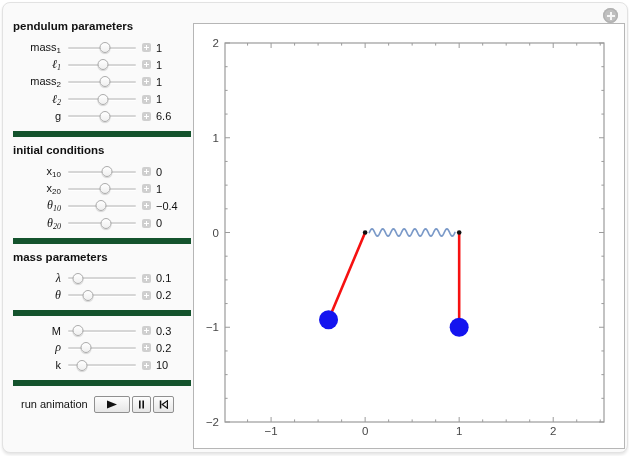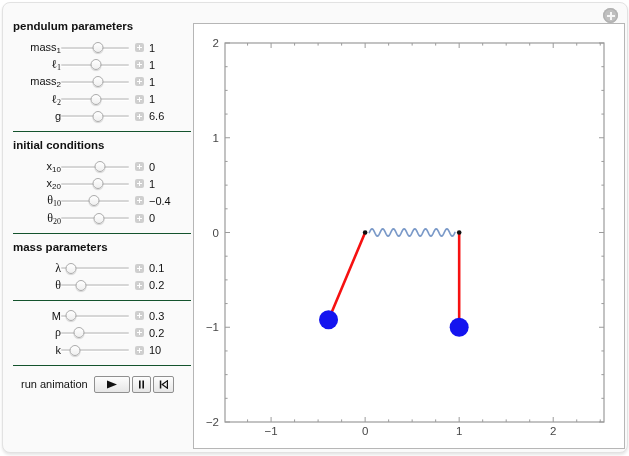--- a/index.html
+++ b/index.html
@@ -3,27 +3,27 @@
 <meta charset="utf-8">
 <style>
   html,body{margin:0;padding:0;background:#ffffff;width:629px;height:456px;
     font-family:"Liberation Sans", sans-serif; -webkit-font-smoothing:antialiased;}
   .stage{position:relative;width:629px;height:456px;overflow:hidden;}
   .manipulate{position:absolute;left:2px;top:2px;width:624px;height:449px;
     background:#fafafa;border:1px solid #e2e2e2;border-radius:8px;
     box-shadow:0 2px 3px rgba(0,0,0,0.10);}
   
   .controls{position:absolute;left:10px;top:16px;width:178px;}
-  .section{padding:0 0 6px 0;border-bottom:1px solid #14532d;}
+  .section{padding:0 0 6px 0;border-bottom:6px solid #14532d;}
   .section + .section{padding-top:6px;}
   .section-title{font-size:11.5px;font-weight:bold;color:#111;height:14px;line-height:14px;margin-bottom:6px;}
   .slider-row{display:flex;align-items:center;height:17.2px;}
-  .slider-label{flex:0 0 48px;text-align:right;font-size:11px;color:#111;white-space:nowrap;}
+  .slider-label{flex:0 0 48px;text-align:right;font-size:11px;color:#111;margin-right:7px;white-space:nowrap;}
   .slider-label sub{font-size:8px;vertical-align:-2px;}
-  .slider-label.greek{font-family:"Liberation Serif",serif;font-size:12px;}
+  .slider-label.greek{font-family:"Liberation Serif",serif;font-style:italic;font-size:12px;}
   .slider-track{position:relative;flex:0 0 68px;height:12px;cursor:pointer;}
   .slider-track::before{content:"";position:absolute;left:0;right:0;top:5px;height:2px;
     background:#d6d6d6;border-radius:1px;box-shadow:0 1px 0 #fff;}
   .slider-thumb{position:absolute;top:0.5px;width:11px;height:11px;border-radius:50%;
     background:linear-gradient(#ffffff,#efefef);border:1px solid #ababab;box-sizing:border-box;
     transform:translateX(-50%);box-shadow:0 1px 1px rgba(0,0,0,0.15);}
   .plus-button{position:relative;width:9px;height:9px;margin-left:6px;border-radius:2px;
     background:#cfcfcf;flex:0 0 9px;cursor:pointer;}
   .plus-button::before{content:"";position:absolute;left:2px;top:4px;width:5px;height:1px;background:#fff;}
   .plus-button::after{content:"";position:absolute;left:4px;top:2px;width:1px;height:5px;background:#fff;}

